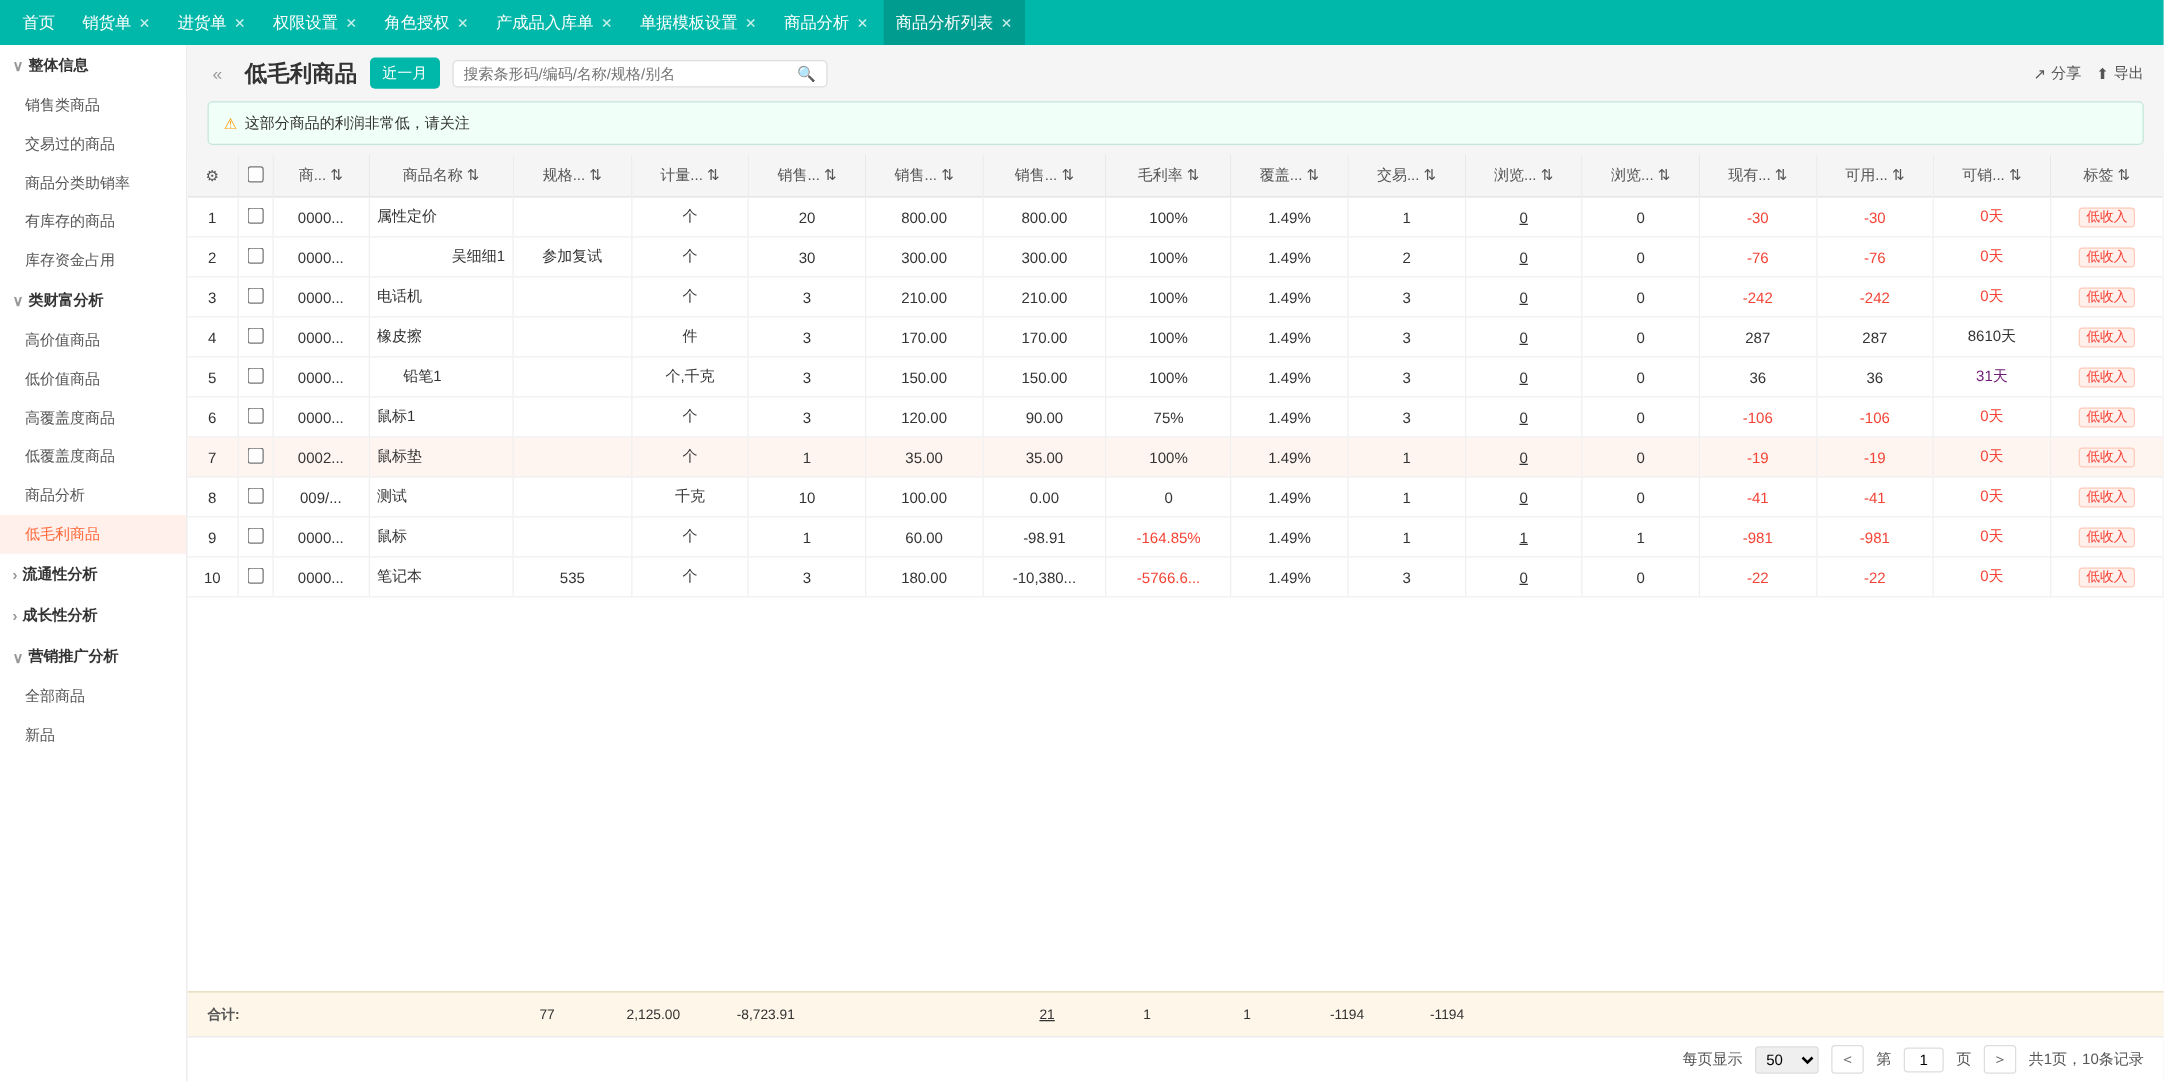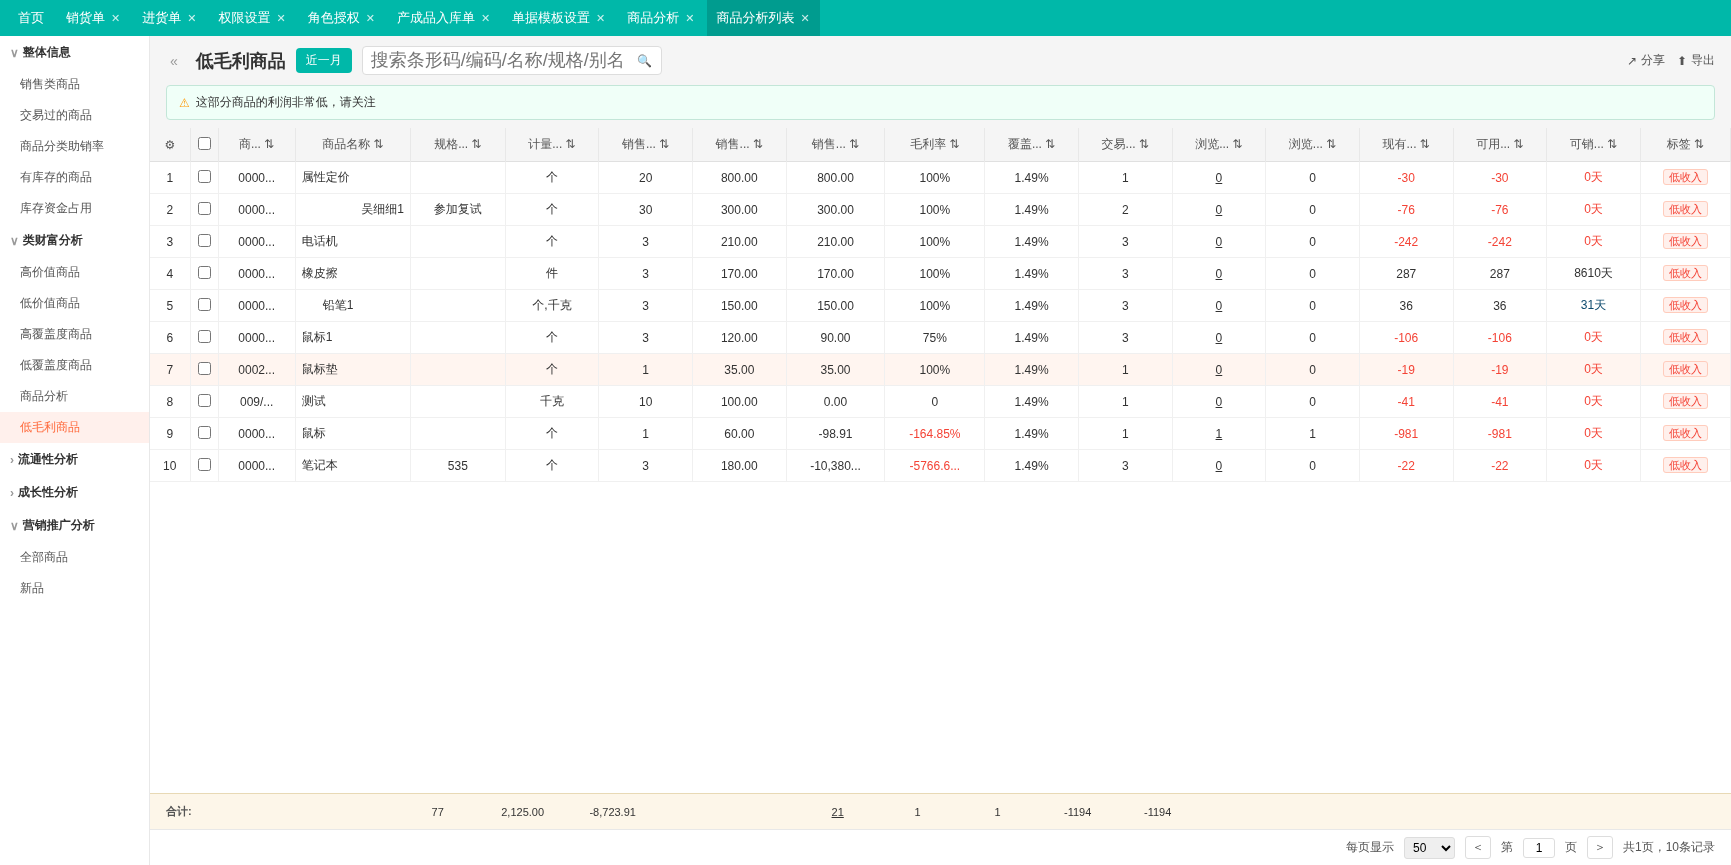--- a/index.html
+++ b/index.html
@@ -98,21 +98,21 @@
       border-radius: 4px;
       background: #fff;
       padding: 3px 8px;
       gap: 4px;
       flex: 1;
       max-width: 300px;
     }
     .search-box input {
       border: none;
       outline: none;
-      font-size: 18px;
+      font-size: 12px;
       color: #ec4899;
       width: 100%;
     }
     .header-actions {
       margin-left: auto;
       display: flex;
       gap: 12px;
       align-items: center;
     }
     .action-btn {
@@ -476,21 +476,21 @@
     <td>3</td>
     <td>150.00</td>
     <td>150.00</td>
     <td style="color:#333">100%</td>
     <td>1.49%</td>
     <td>3</td>
     <td style="text-decoration:underline;cursor:pointer;">0</td>
     <td>0</td>
     <td style="color:#333">36</td>
     <td style="color:#333">36</td>
-    <td style="color:#0c4a6e">31天</td>
+    <td style="color:#701a75">31天</td>
     <td><span class="tag-badge">低收入</span></td>
   </tr>
             <tr>
     <td>6</td>
     <td class="checkbox-cell"><input type="checkbox" style=""></td>
     <td>0000...</td>
     <td style="text-align:left;">鼠标1</td>
     <td></td>
     <td>个</td>
     <td>3</td>

